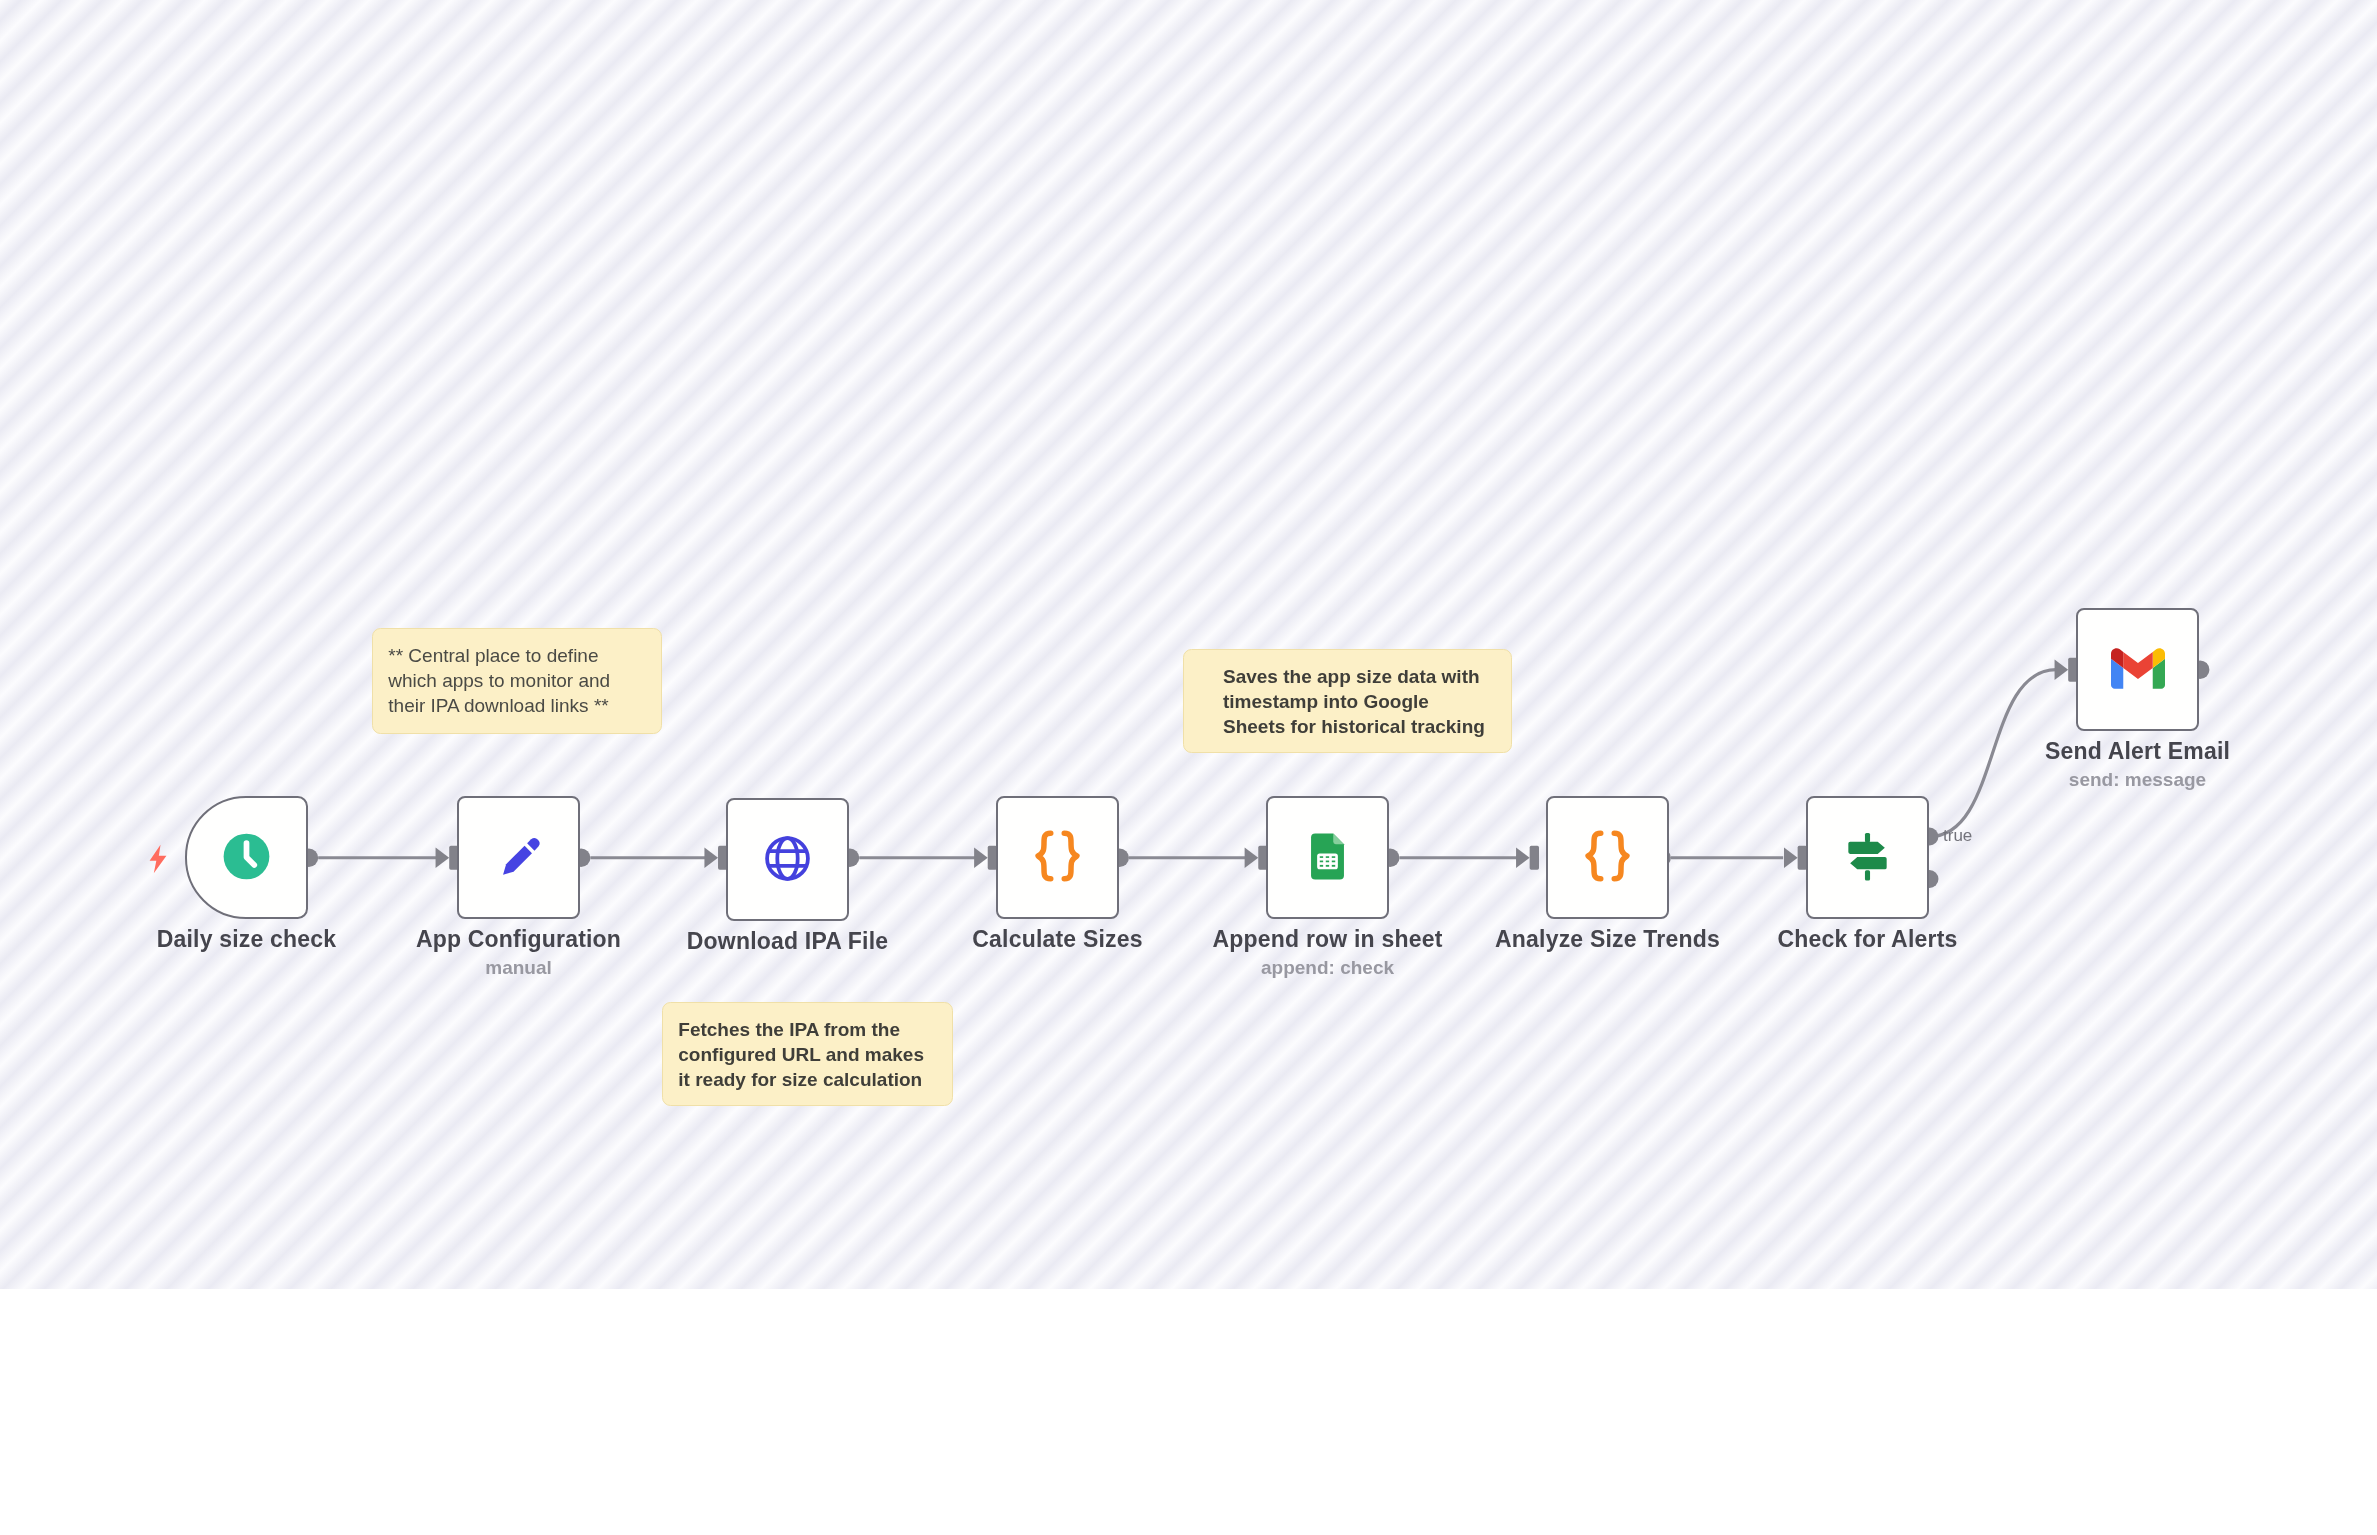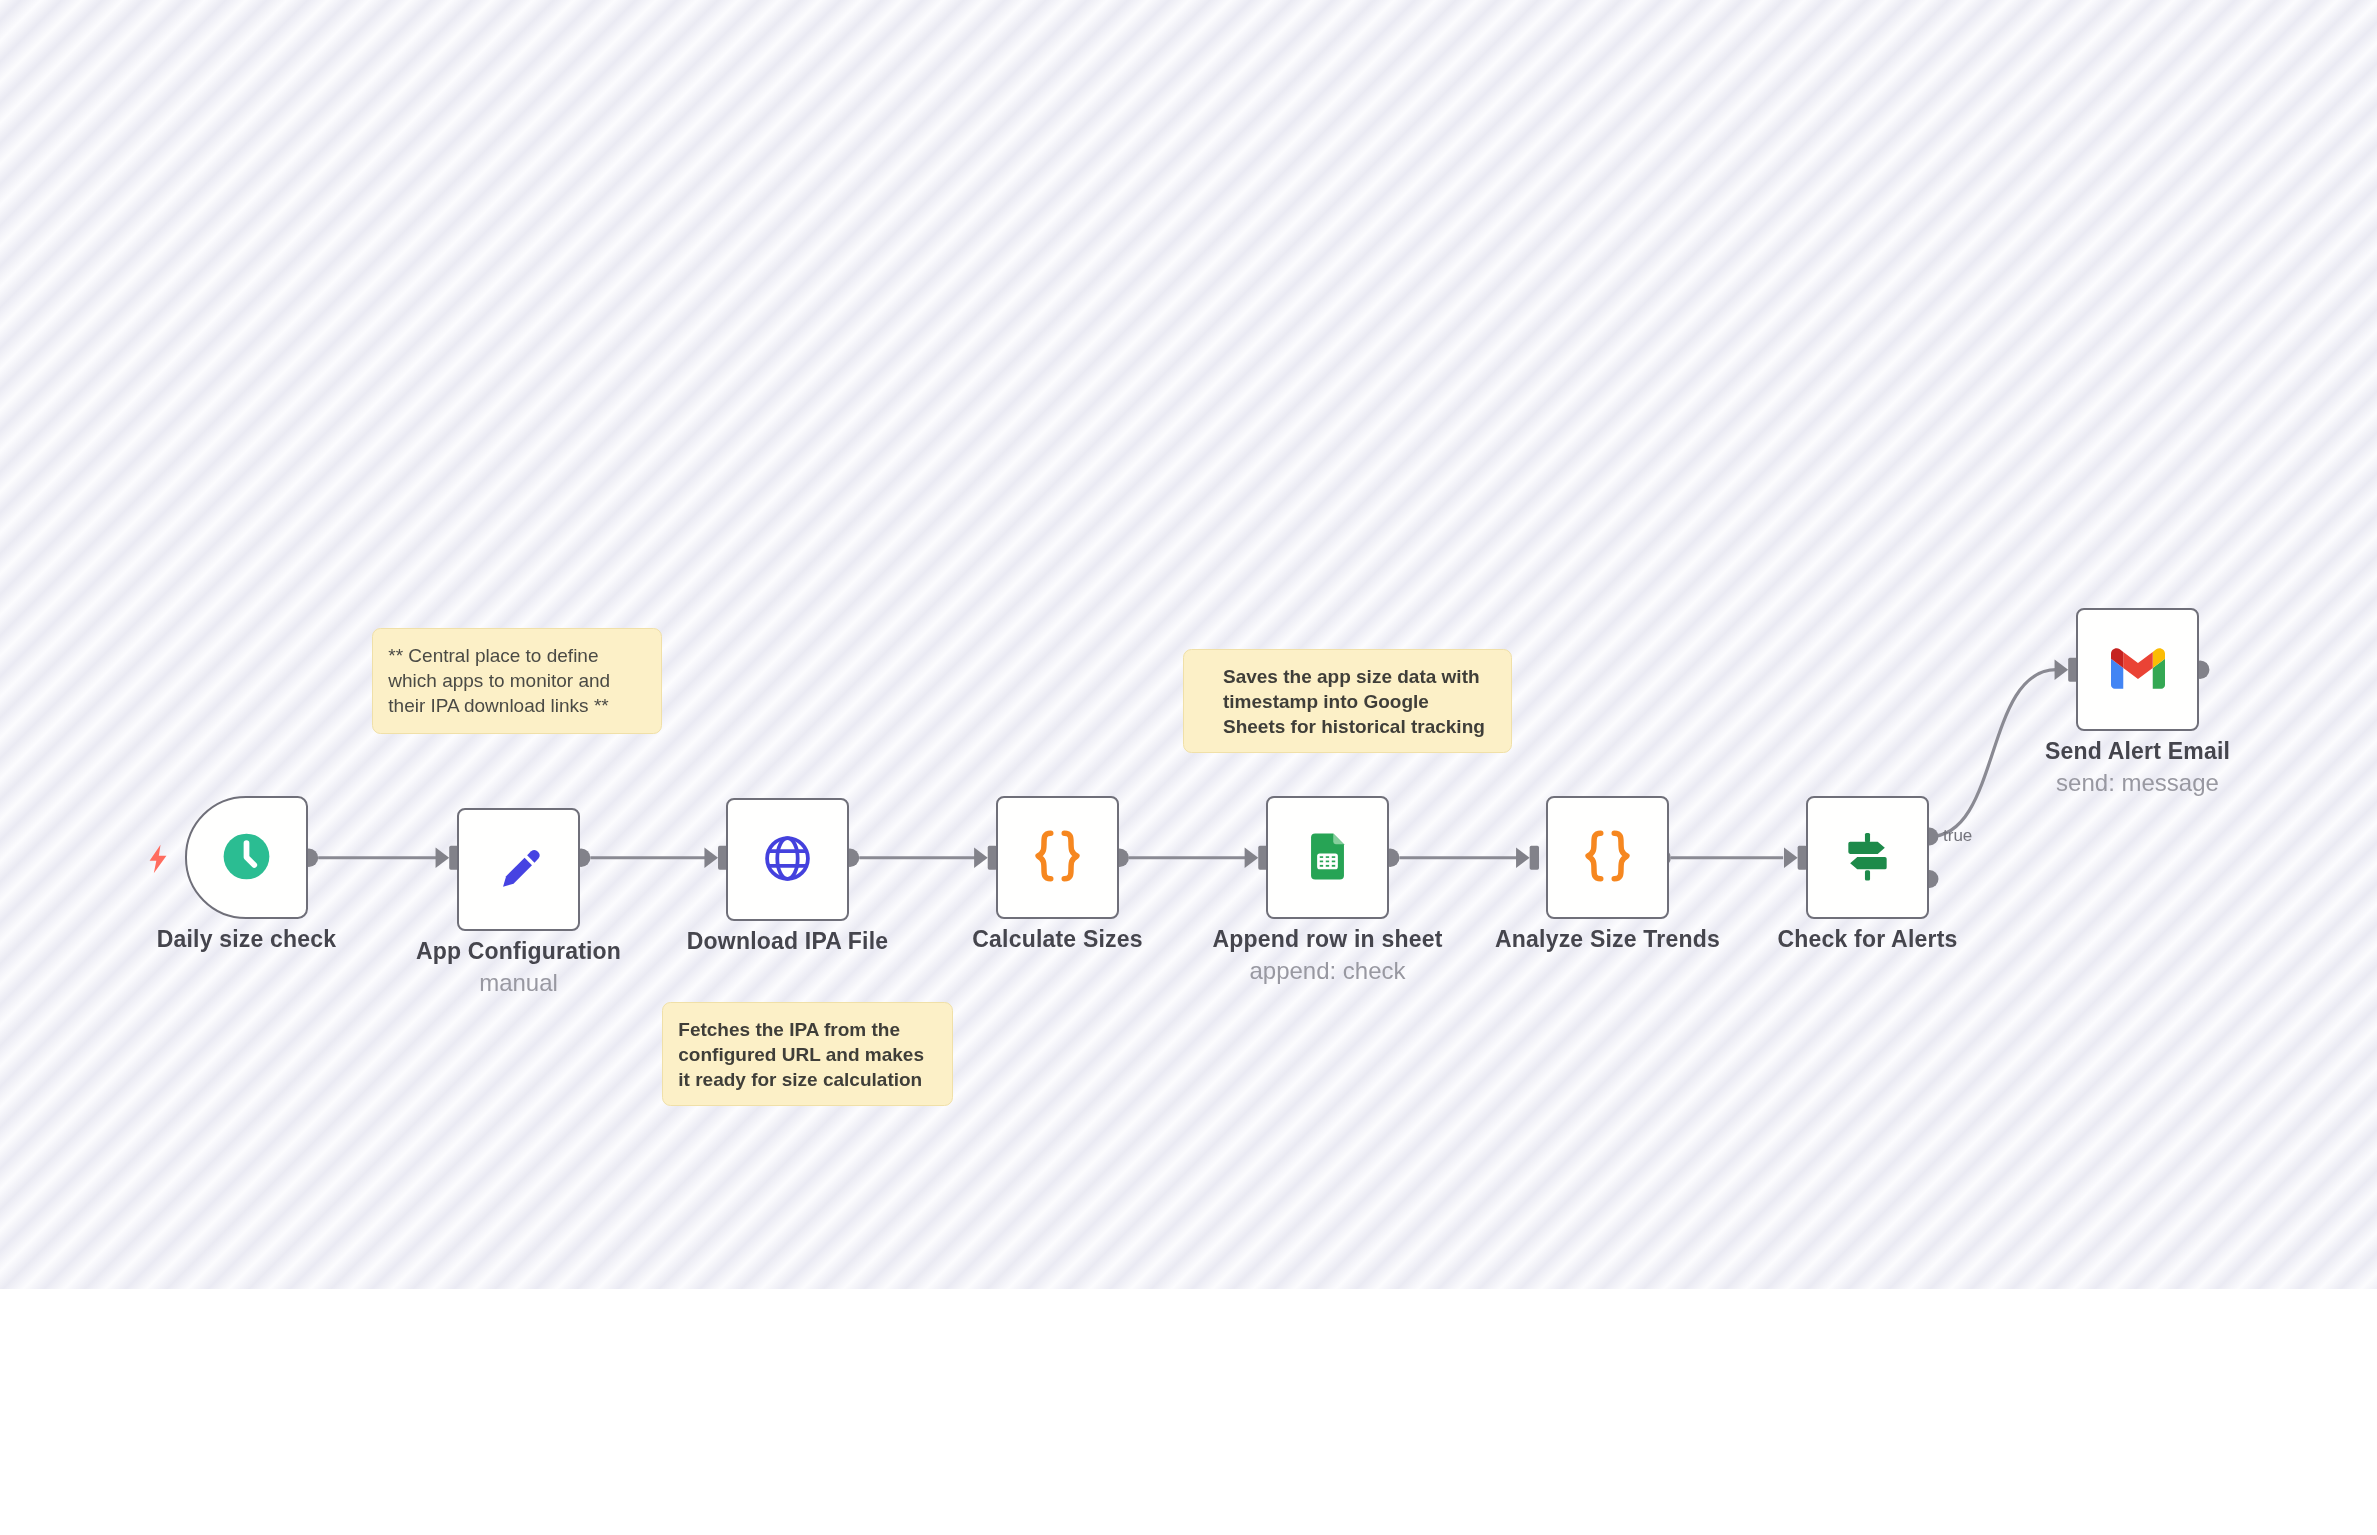--- a/index.html
+++ b/index.html
@@ -18,21 +18,21 @@
     display:flex;align-items:center;justify-content:center;
   }
   .node.trigger{border-radius:61px 10.2px 10.2px 61px;}
   .nlabel{
     position:absolute;top:128px;left:50%;transform:translateX(-50%);
     white-space:nowrap;font-size:23px;font-weight:bold;color:#45454d;text-align:center;
     letter-spacing:0.2px;
   }
   .nsub{
     position:absolute;top:159px;left:50%;transform:translateX(-50%);
-    white-space:nowrap;font-size:24px;font-weight:normal;color:#9898a1;text-align:left;
+    white-space:nowrap;font-size:19px;font-weight:bold;color:#9898a1;text-align:left;
   }
   .bolt{position:absolute;left:-40px;top:45px;}
   .sticky{
     position:absolute;background:#fcf0c7;border:1.3px solid #f0e0a8;border-radius:8.5px;
     box-sizing:border-box;padding:13.6px 15.3px;
     font-size:19px;line-height:25px;color:#3f3e39;font-weight:bold;
   }
   .sticky.plain{font-weight:normal;color:#4a4a45;}
   .branch-label{
     position:absolute;left:1943px;top:826px;font-size:17px;color:#73737b;white-space:nowrap;
@@ -102,21 +102,21 @@
     <span>
       <svg width="49" height="49" viewBox="0 0 60 60">
         <circle cx="30" cy="30" r="28" fill="#2bbd92"></circle>
         <path d="M30 13.5 V31 L39.5 40.5" stroke="#ffffff" stroke-width="7" stroke-linecap="round" stroke-linejoin="round" fill="none"></path>
       </svg>
     </span>
     <div class="nlabel">Daily size check</div>
     <div class="nsub"></div>
   </div>
 
-  <div class="node" style="left:457px;top:796px;margin-top:12px;">
+  <div class="node" style="left:457px;top:796px;">
     <span>
       <svg width="53" height="53" viewBox="0 0 48 48">
         <path fill="#4643e2" d="M10 40.5 L12.8 31 L29.5 14.3 L36.2 21 L19.5 37.7 L10 40.5 Z"></path>
         <path fill="#4643e2" d="M31.8 12 L35.4 8.4 a4.7 4.7 0 0 1 6.6 6.6 L38.5 18.7 Z"></path>
       </svg>
     </span>
     <div class="nlabel">App Configuration</div>
     <div class="nsub">manual</div>
   </div>
 

